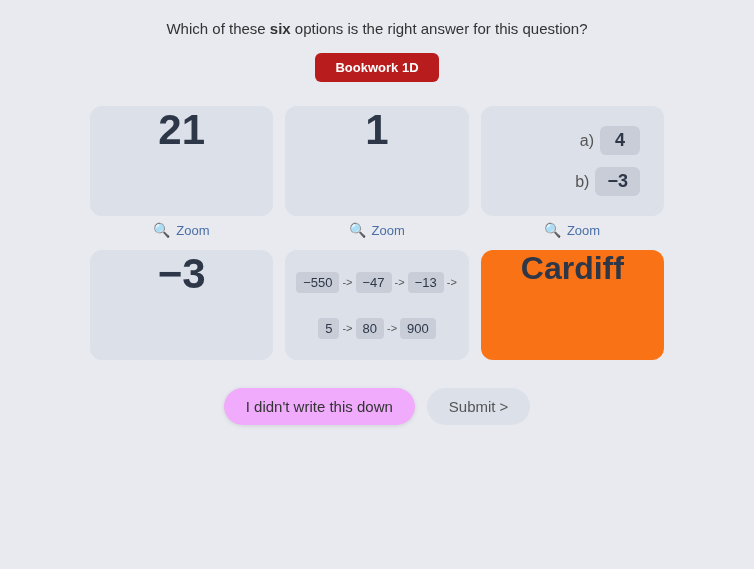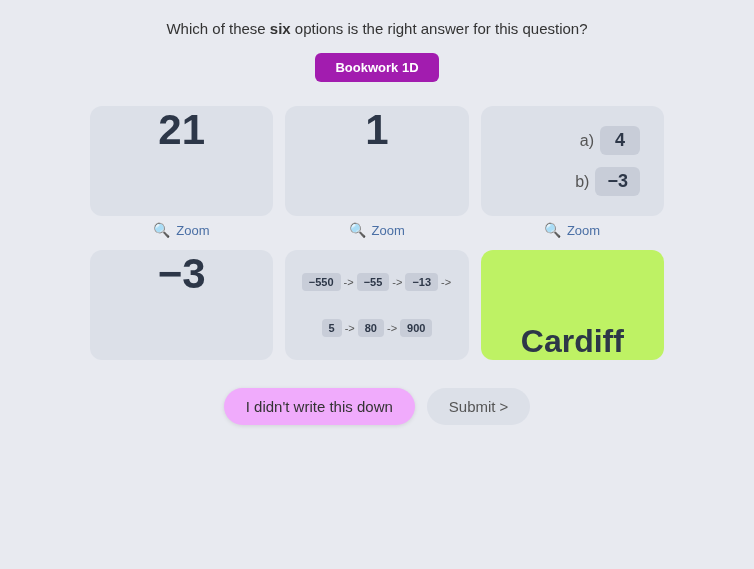--- a/index.html
+++ b/index.html
@@ -29,21 +29,21 @@
       color: #333;
       margin-bottom: 16px;
       text-align: center;
     }
 
     .question-text strong {
       font-weight: 700;
     }
 
     .bookwork-badge {
-      background-color: #a21caf;
+      background-color: #b91c1c;
       color: white;
       font-size: 13px;
       font-weight: 600;
       padding: 7px 20px;
       border-radius: 6px;
       margin-bottom: 24px;
     }
 
     .options-grid {
       display: grid;
@@ -133,38 +133,38 @@
     .seq-item {
       display: flex;
       align-items: center;
       gap: 2px;
     }
 
     .seq-box {
       background-color: #c8cdd8;
       border-radius: 4px;
       padding: 3px 7px;
-      font-size: 11px;
-      font-weight: 700;
+      font-size: 13px;
+      font-weight: 400;
       color: #2d3748;
     }
 
     .seq-arrow {
       font-size: 11px;
       color: #555;
       margin: 0 1px;
     }
 
     .option-card-text {
       width: 100%;
-      background-color: #bef264;
+      background-color: #f97316;
       border-radius: 12px;
       display: flex;
       justify-content: center;
-      align-items: flex-end;
+      align-items: flex-start;
       min-height: 110px;
       cursor: pointer;
     }
 
     .option-text-large {
       font-size: 32px;
       font-weight: 600;
       color: #2d3748;
     }
 
@@ -270,21 +270,21 @@
       </div>
     </div>
 
     <div class="option-col">
       <div class="option-card-sequence">
         <div class="seq-item">
           <span class="seq-box">−550</span>
           <span class="seq-arrow">-&gt;</span>
         </div>
         <div class="seq-item">
-          <span class="seq-box">−55</span>
+          <span class="seq-box">−47</span>
           <span class="seq-arrow">-&gt;</span>
         </div>
         <div class="seq-item">
           <span class="seq-box">−13</span>
           <span class="seq-arrow">-&gt;</span>
         </div>
         <div class="seq-item">
           <span class="seq-box">5</span>
           <span class="seq-arrow">-&gt;</span>
         </div>

